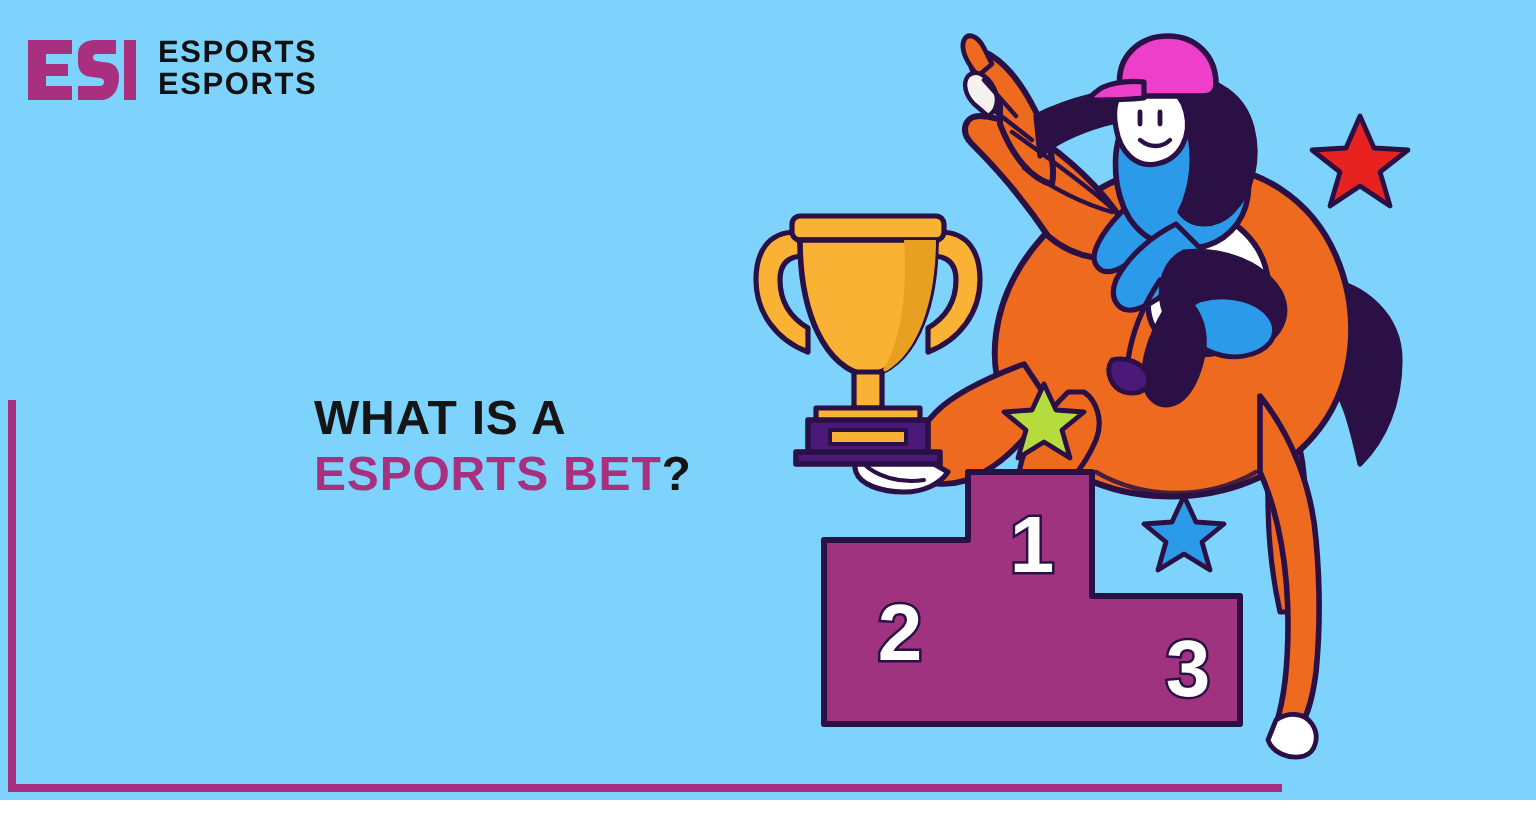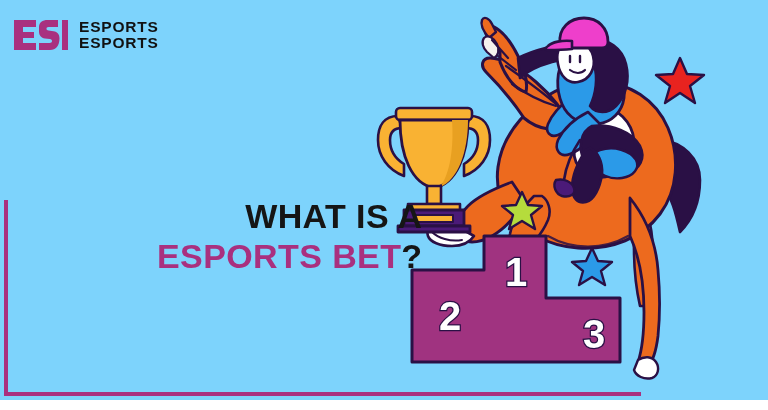--- a/index.html
+++ b/index.html
@@ -64,25 +64,24 @@
   
   .headline {
     position: absolute;
     left: 157px;
     top: 196px;
     line-height: 1.18;
   }
   .headline-line {
     font-family: "Liberation Sans", sans-serif;
     font-weight: 700;
-    font-size: 34px;
+    font-size: 24px;
     letter-spacing: 0.4px;
     white-space: nowrap;
     margin: 0;
-    text-align: right;
   }
   .hl-top   { color: #151515; }
   .hl-bot   { color: #A9307F; }
   .hl-qmark { color: #151515; }
 
   
   .art {
     position: absolute;
     left: 0;
     top: 0;

